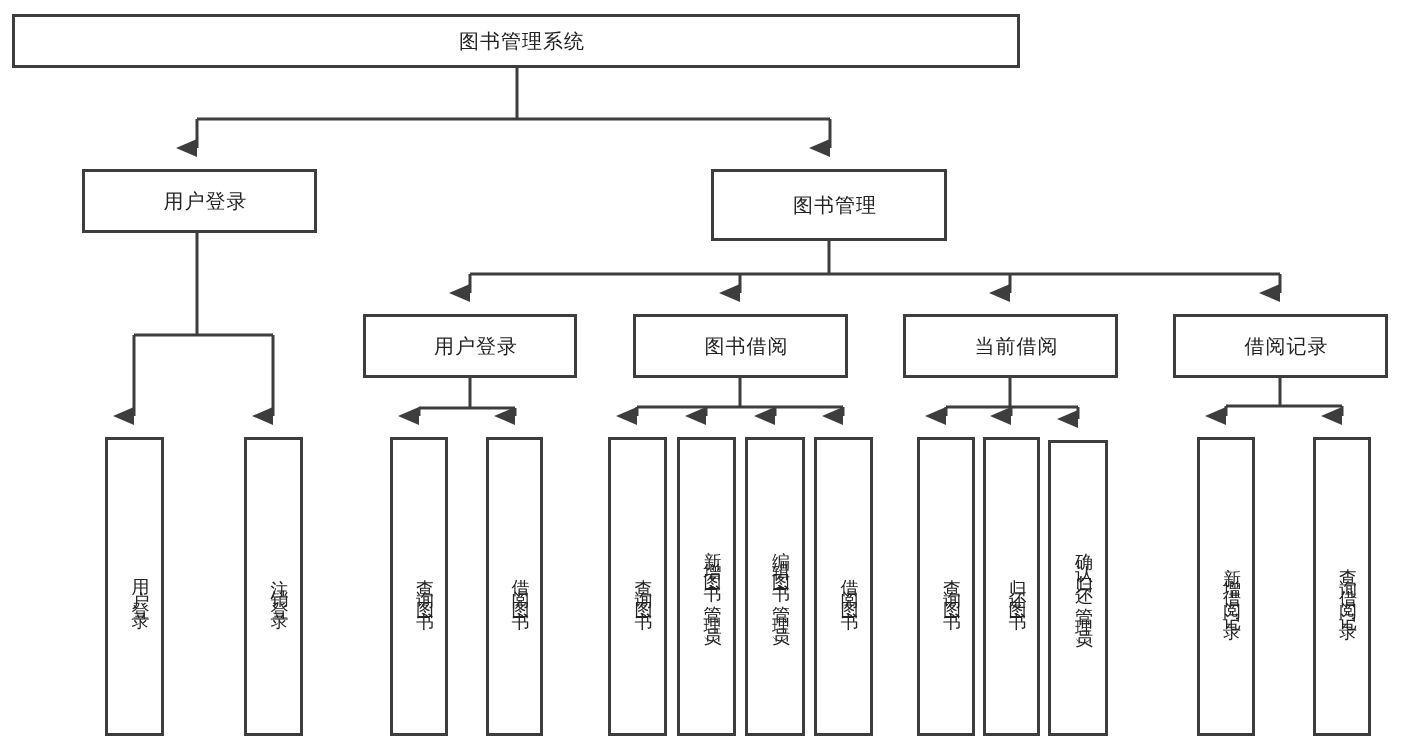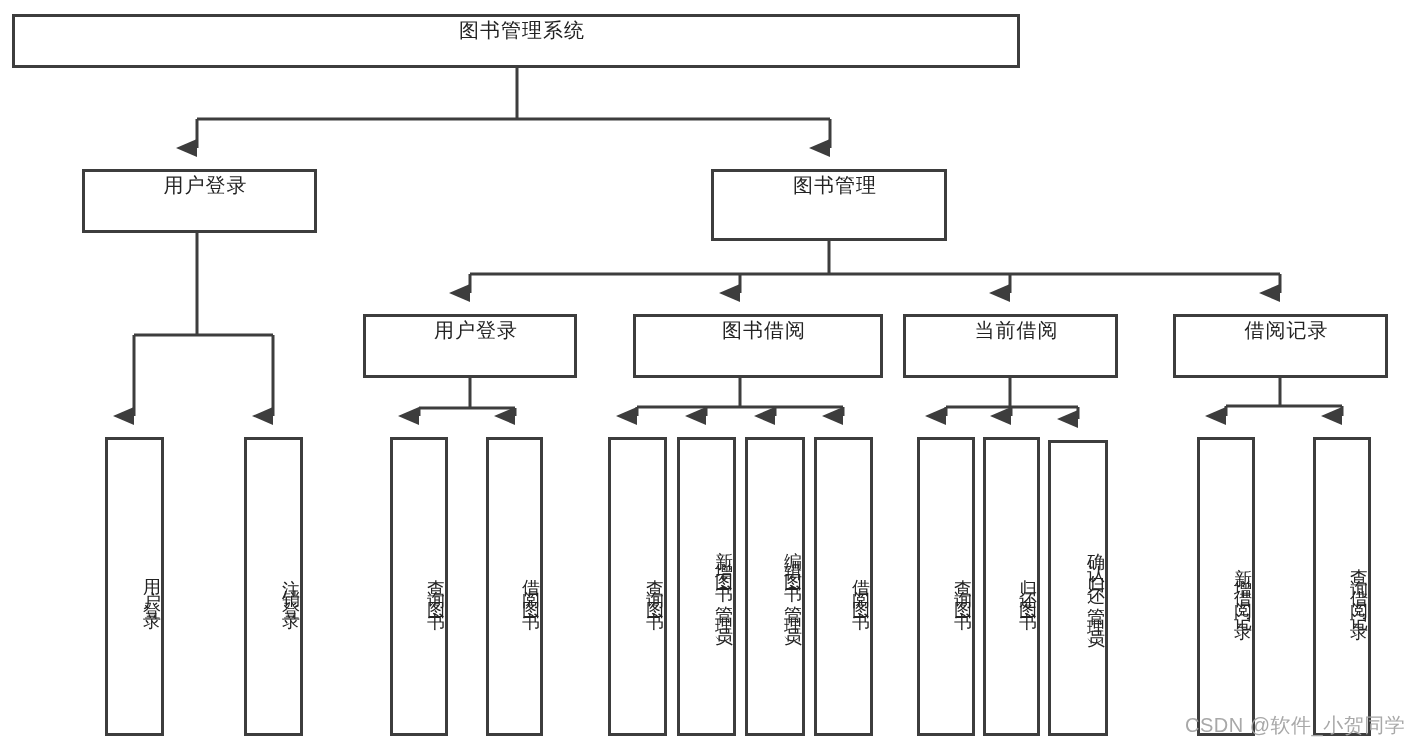--- a/index.html
+++ b/index.html
@@ -20,21 +20,21 @@
     left: 0; top: 0;
     width: 1405px;
     height: 747px;
     pointer-events: none;
   }
   .box {
     position: absolute;
     background: #ffffff;
     border: 3px solid #3d3d3d;
     display: flex;
-    align-items: flex-start;
+    align-items: center;
     justify-content: center;
     text-align: center;
     padding-left: 12px;
   }
   .box .lbl {
     font-size: 20px;
     color: #222222;
     letter-spacing: 1px;
     white-space: nowrap;
   }
@@ -47,21 +47,21 @@
     line-height: 1;
     white-space: normal;
   }
   
   #n-root  { left: 12px;  top: 14px;  width: 1008px; height: 54px; }
   
   #n-l2-0  { left: 82px;  top: 169px; width: 235px;  height: 64px; }
   #n-l2-1  { left: 711px; top: 169px; width: 236px;  height: 72px; }
   
   #n-l3-0  { left: 363px; top: 314px; width: 214px;  height: 64px; }
-  #n-l3-1  { left: 633px; top: 314px; width: 250px;  height: 64px; }
+  #n-l3-1  { left: 633px; top: 314px; width: 215px;  height: 64px; }
   #n-l3-2  { left: 903px; top: 314px; width: 215px;  height: 64px; }
   #n-l3-3  { left: 1173px;top: 314px; width: 215px;  height: 64px; }
   
   #n-a1 { left: 105px;  top: 437px; width: 59px; height: 299px; }
   #n-a2 { left: 244px;  top: 437px; width: 59px; height: 299px; }
   #n-b1 { left: 390px;  top: 437px; width: 58px; height: 299px; }
   #n-b2 { left: 486px;  top: 437px; width: 57px; height: 299px; }
   #n-c1 { left: 608px;  top: 437px; width: 59px; height: 299px; }
   #n-c2 { left: 677px;  top: 437px; width: 59px; height: 299px; }
   #n-c3 { left: 745px;  top: 437px; width: 60px; height: 299px; }
@@ -191,15 +191,14 @@
     <span class="lbl">确认归还（管理员）</span>
   </div>
 
   <div class="box tall" id="n-e1">
     <span class="lbl">新增借阅记录</span>
   </div>
   <div class="box tall" id="n-e2">
     <span class="lbl">查询借阅记录</span>
   </div>
 
-  <div class="watermark">CSDN @软件_小贺同学</div>
 
 </div>
 
 </body></html>

